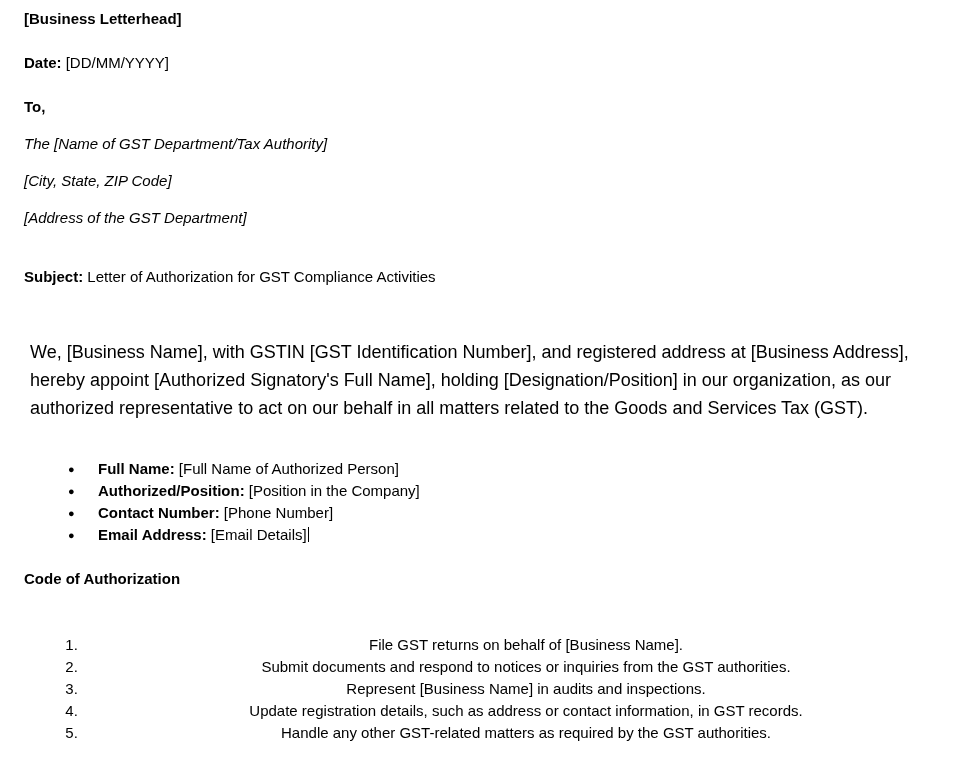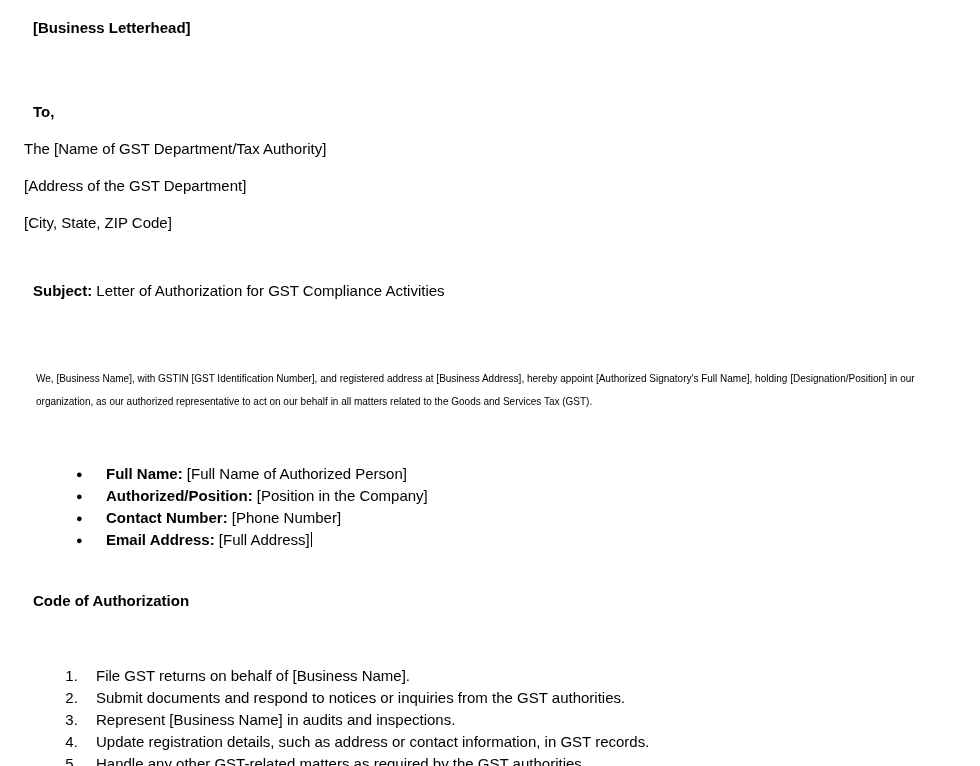--- a/index.html
+++ b/index.html
@@ -15,36 +15,36 @@
     overflow: hidden;
   }
   .page {
     padding: 8px 24px 0 24px;
     box-sizing: border-box;
     width: 980px;
   }
   .line {
     font-size: 15px;
     line-height: 22px;
-    margin: 9px;
+    margin: 0;
   }
   .bold {
     font-weight: bold;
   }
   .spacer-lg { height: 22px; }
   .spacer-sm { height: 8px; }
   .para {
-    font-size: 10px;
-    line-height: 23px;
-    margin: 12px;
+    font-size: 18px;
+    line-height: 28px;
+    margin: 6px;
     max-width: 952px;
   }
   ul.bullets {
     list-style: none;
-    margin: 8px;
+    margin: 0;
     padding: 0 0 0 44px;
   }
   ul.bullets li {
     font-size: 15px;
     line-height: 22px;
     position: relative;
     padding-left: 30px;
   }
   ul.bullets li::before {
     content: "\25CF";
@@ -56,48 +56,50 @@
   }
   ol.numbers {
     margin: 0;
     padding: 0 0 0 58px;
     list-style-type: decimal;
   }
   ol.numbers li {
     font-size: 15px;
     line-height: 22px;
     padding-left: 14px;
+    text-align: center;
   }
   .caret {
     display: inline-block;
     width: 1px;
     height: 15px;
     background: #000;
     vertical-align: -2px;
     margin-left: 1px;
   }
-  .addr-line { font-size: 15px; line-height: 22px; }
+  .addr-line { font-size: 15px; line-height: 22px; font-style: italic; }
 </style>
 </head>
 <body>
 
 <div class="page">
 
   <p class="line bold">[Business Letterhead]</p>
 
   <div class="spacer-lg"></div>
 
+  <p class="line"><span class="bold">Date:</span> <span>[DD/MM/YYYY]</span></p>
 
   <div class="spacer-lg"></div>
 
   <div>
     <p class="line bold">To,</p>
     <p class="addr-line">The [Name of GST Department/Tax Authority]</p>
+    <p class="addr-line">[City, State, ZIP Code]</p>
     <p class="addr-line">[Address of the GST Department]</p>
-    <p class="addr-line">[City, State, ZIP Code]</p>
   </div>
 
   <div class="spacer-lg"></div>
 
   <p class="line"><span class="bold">Subject:</span> <span>Letter of Authorization for GST Compliance Activities</span></p>
 
   <div class="spacer-lg"></div>
 
 
   <div class="spacer-lg"></div>
@@ -106,21 +108,21 @@
 
   <div class="spacer-lg"></div>
 
 
   <div class="spacer-sm"></div>
 
   <ul class="bullets">
     <li><span class="bold">Full Name:</span> <span>[Full Name of Authorized Person]</span></li>
     <li><span class="bold">Authorized/Position:</span> <span>[Position in the Company]</span></li>
     <li><span class="bold">Contact Number:</span> <span>[Phone Number]</span></li>
-    <li><span class="bold">Email Address:</span> <span>[Full Address]</span><span class="caret"></span></li>
+    <li><span class="bold">Email Address:</span> <span>[Email Details]</span><span class="caret"></span></li>
   </ul>
 
   <div class="spacer-lg"></div>
 
   <p class="line bold">Code of Authorization</p>
 
   <div class="spacer-lg"></div>
 
 
   <div class="spacer-lg"></div>

